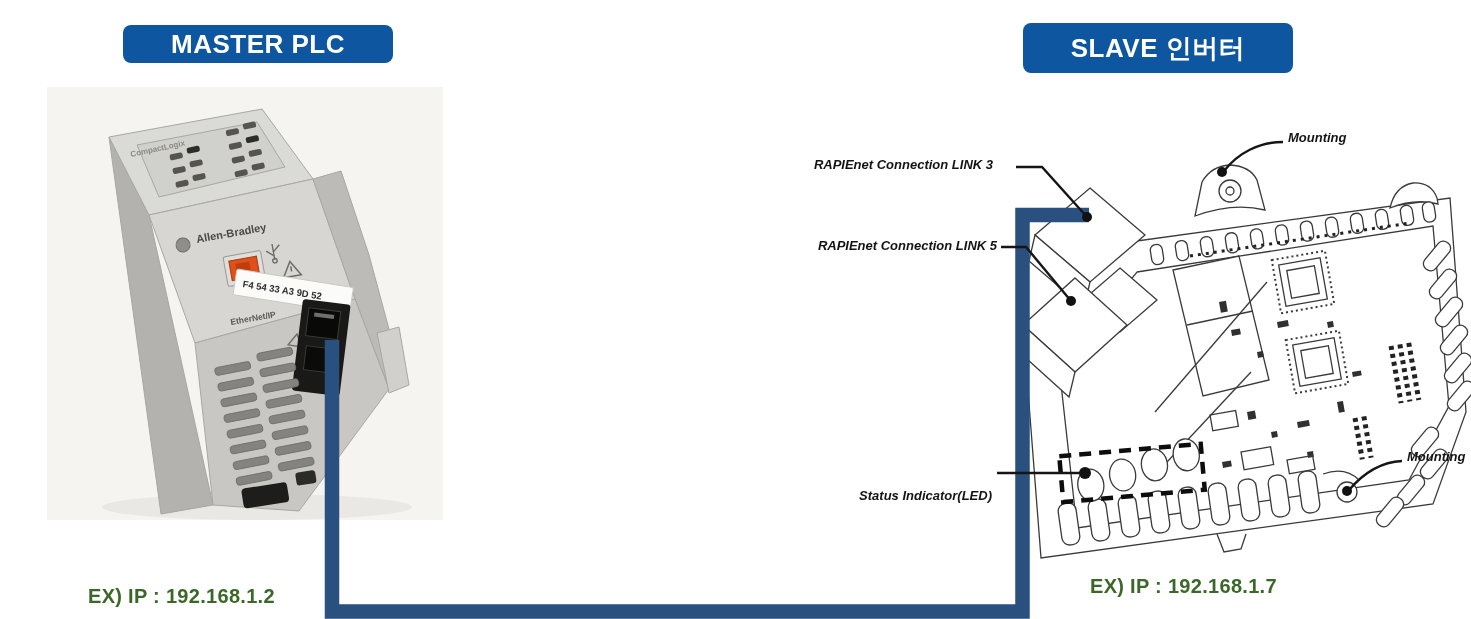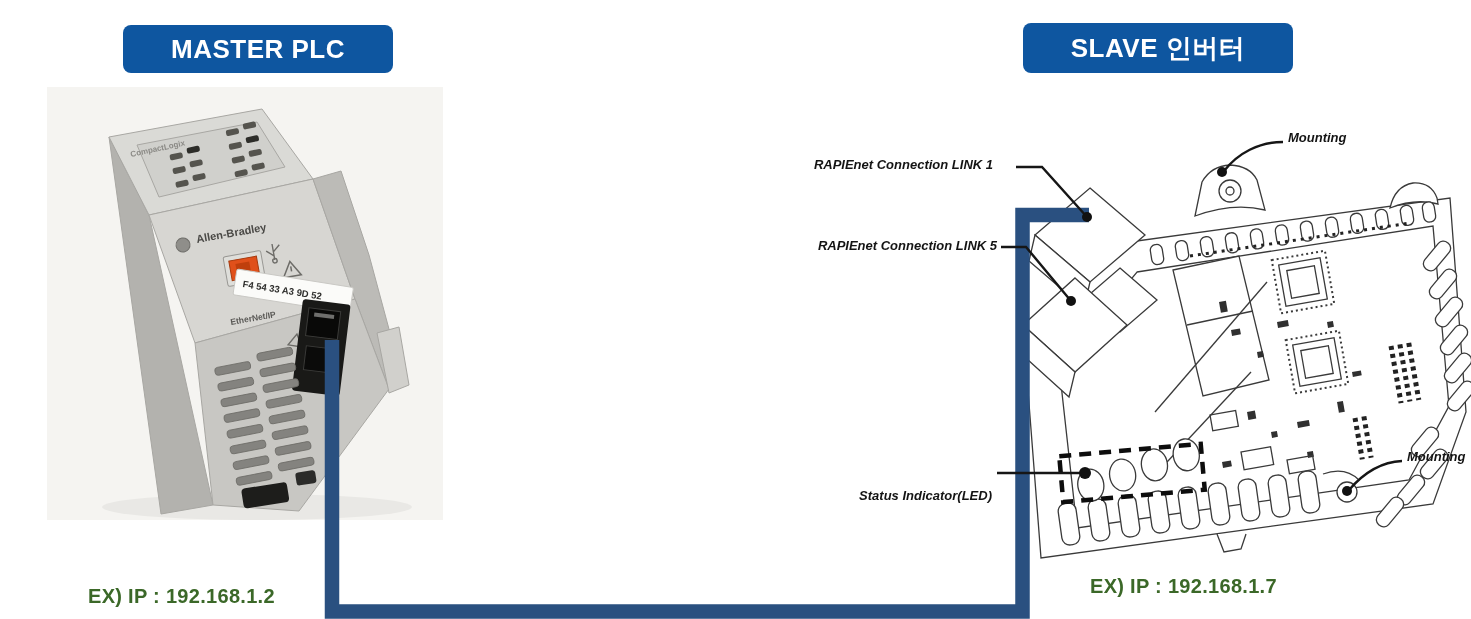--- a/index.html
+++ b/index.html
@@ -5,21 +5,21 @@
   html,body{margin:0;padding:0;background:#ffffff;}
   .stage{
     position:relative;width:1471px;height:619px;background:#ffffff;overflow:hidden;
     font-family:"Liberation Sans", sans-serif;
   }
   .badge{
     position:absolute;display:flex;align-items:center;justify-content:center;
     background:#0e56a0;color:#ffffff;font-weight:bold;font-size:26px;
     border-radius:8px;letter-spacing:0.5px;
   }
-  .badge.master{left:123px;top:25px;width:270px;height:48px;}
+  .badge.master{left:123px;top:25px;width:270px;height:38px;}
   .badge.slave{left:1023px;top:23px;width:270px;height:50px;}
   .plc-photo{
     position:absolute;left:47px;top:87px;width:396px;height:433px;background:#f5f4f1;
   }
   .inverter-wrap{position:absolute;left:1005px;top:160px;width:466px;height:410px;}
   .overlay{position:absolute;left:0;top:0;width:1471px;height:619px;z-index:30;pointer-events:none;}
   .callout{
     position:absolute;z-index:40;color:#141414;font-size:13px;font-weight:bold;
     font-style:italic;white-space:nowrap;
   }
@@ -292,21 +292,21 @@
     </g>
     <g fill="#111111">
       <circle cx="1087" cy="217" r="5"></circle>
       <circle cx="1071" cy="301" r="5"></circle>
       <circle cx="1085" cy="473" r="6"></circle>
       <circle cx="1222" cy="172" r="5"></circle>
       <circle cx="1347" cy="491" r="5"></circle>
     </g>
   </svg>
 
-  <div class="callout link1">RAPIEnet Connection LINK 1</div>
+  <div class="callout link1">RAPIEnet Connection LINK 3</div>
   <div class="callout link2">RAPIEnet Connection LINK 5</div>
   <div class="callout status">Status Indicator(LED)</div>
   <div class="callout mount-top">Mounting</div>
   <div class="callout mount-right">Mounting</div>
 
   <div class="ip-caption master">EX) IP : 192.168.1.2</div>
   <div class="ip-caption slave">EX) IP : 192.168.1.7</div>
 
 </div>
 

